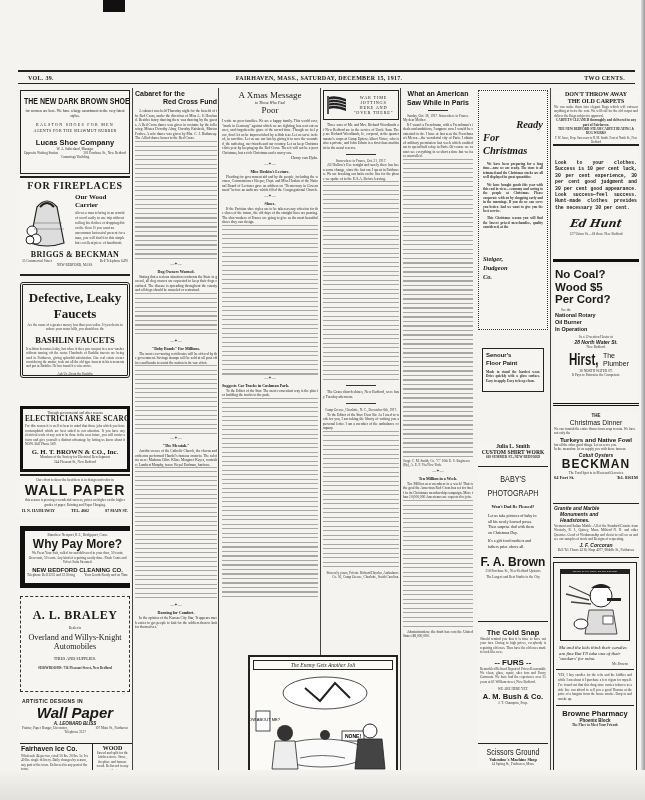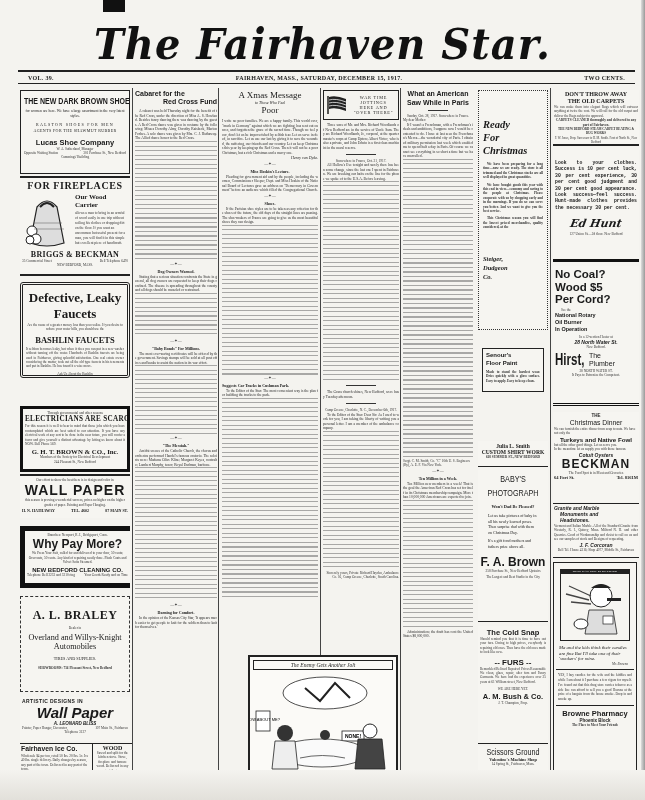--- a/index.html
+++ b/index.html
@@ -61,23 +61,20 @@
   }
   .cartoon { position: absolute; border: 2px solid #222; background: #fbfaf7; }
 </style>
 </head>
 <body>
 
 <div class="page">
   <div class="scan-blot"></div>
   <div class="right-shadow"></div>
 
-  <div class="masthead">
-    <div class="masthead-title">The Fairhaven Star.</div>
-  </div>
   <div class="dateline">
     <span>VOL. 39.</span>
     <span>FAIRHAVEN, MASS., SATURDAY, DECEMBER 15, 1917.</span>
     <span>TWO CENTS.</span>
   </div>
 
   <div class="col-rule" style="left:132px;"></div>
   <div class="col-rule" style="left:218px;"></div>
   <div class="col-rule" style="left:320px;"></div>
   <div class="col-rule" style="left:400px;"></div>
@@ -296,21 +293,21 @@
       <path d="M25 68 L45 68 L48 96 L22 96 Z" fill="#eee" stroke="#222" stroke-width="0.8"></path>
       <circle cx="120" cy="58" r="7" fill="#fff" stroke="#222"></circle>
       <path d="M108 66 L132 66 L135 96 L105 96 Z" fill="#444" stroke="#222" stroke-width="0.8"></path>
       <circle cx="75" cy="62" r="5" fill="#333"></circle>
       <path d="M50 85 Q72 80 95 85" stroke="#666" fill="none"></path>
     </svg>
   </div>
 
   <div class="ad dotted" style="left:478px; top:90px; width:70px; height:240px; text-align:left; padding:3px 4px; border:1.5px dotted #333;">
     <div style="margin-top:24px;"></div>
-    <div class="bold ital" style="font-size:10.5px; line-height:13px;">Ready</div>
+    <div class="bold ital" style="font-size:10.5px; line-height:13px;text-align:right;">Ready</div>
     <div class="bold ital" style="font-size:10.5px; line-height:13px;">For</div>
     <div class="bold ital" style="font-size:10.5px; line-height:13px;">Christmas</div>
     <div class="tiny bold" style="text-align:justify; margin-top:5px; text-indent:4px;">We have been preparing for a long time—now we are ready. The store is all trimmed and the Christmas stocks are all well displayed in great quantities.</div>
     <div class="tiny bold" style="text-align:justify; margin-top:3px; text-indent:4px;">We have bought goods this year with this end in view—economy and saving to the people at Christmas. Please cooperate with us by shopping early and in the mornings. If you do we can serve you better. And we want to give you the best service.</div>
     <div class="tiny bold" style="text-align:justify; margin-top:3px; text-indent:4px;">This Christmas season you will find the lowest priced merchandise, quality considered, at the</div>
     <div class="bold ital" style="font-size:6.5px; line-height:9px; margin-top:24px;">Steiger,</div>
     <div class="bold ital" style="font-size:6.5px; line-height:9px;">Dudgeon</div>
     <div class="bold ital" style="font-size:6.5px; line-height:9px;">Co.</div>
   </div>
 
@@ -381,21 +378,21 @@
     <div class="sans bold" style="font-size:11.5px; line-height:12.5px;">No Coal?</div>
     <div class="sans bold" style="font-size:11.5px; line-height:12.5px;">Wood $5</div>
     <div class="sans bold" style="font-size:11.5px; line-height:12.5px;">Per Cord?</div>
     <div class="tiny" style="margin-left:6px; margin-top:2px;">See the</div>
     <div class="sans bold" style="font-size:5.5px; line-height:7px;">National Rotary</div>
     <div class="sans bold" style="font-size:5.5px; line-height:7px;">Oil Burner</div>
     <div class="sans bold" style="font-size:5.5px; line-height:7px;">In Operation</div>
     <div class="tiny" style="text-align:center; margin-top:2px;">In a 12-section Heater at</div>
     <div class="sans bold ital" style="font-size:5px; text-align:center;">28 North Water St.</div>
     <div class="tiny" style="text-align:center;">New Bedford.</div>
-    <div style="display:flex; align-items:flex-end; gap:3px; margin-top:2px;">
+    <div style="display:flex; align-items:flex-end; gap:3px; margin-top:2px;margin-left:14px;">
       <span class="sans bold" style="font-size:16px; line-height:16px; transform:scaleX(0.72); transform-origin:left; display:inline-block;">Hirst,</span>
       <span class="sans" style="font-size:7px; line-height:8px; margin-left:-10px;">
         <span style="display:block;">The</span>
         <span style="display:block;">Plumber</span>
       </span>
     </div>
     <div class="tiny" style="text-align:center; margin-top:1px;">28 NORTH WATER ST.</div>
     <div class="tiny" style="text-align:center;">It Pays to Patronize the Competent.</div>
   </div>
 

